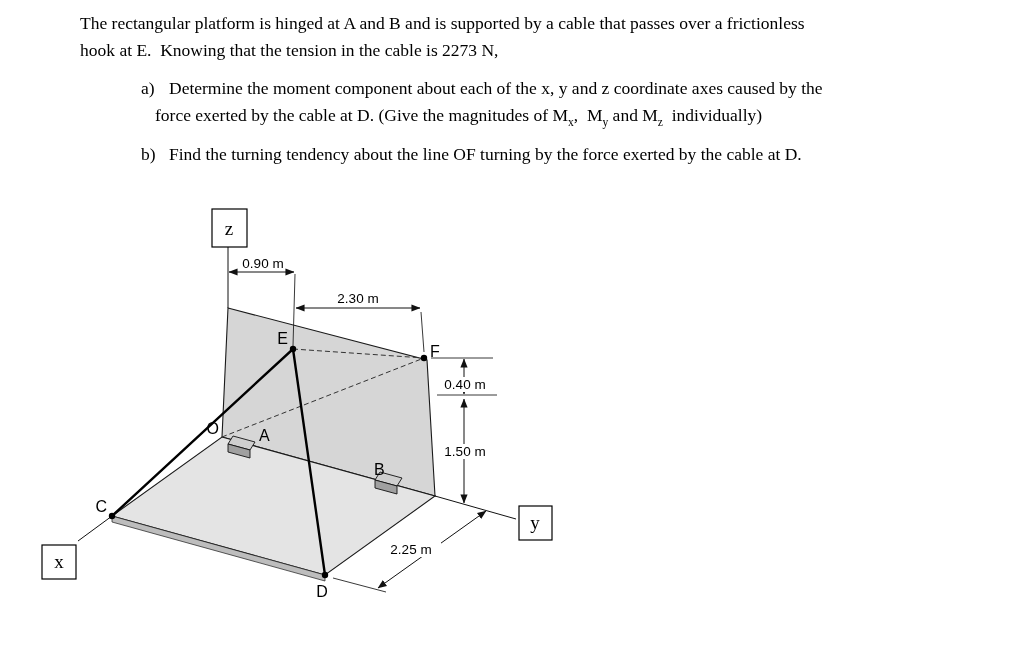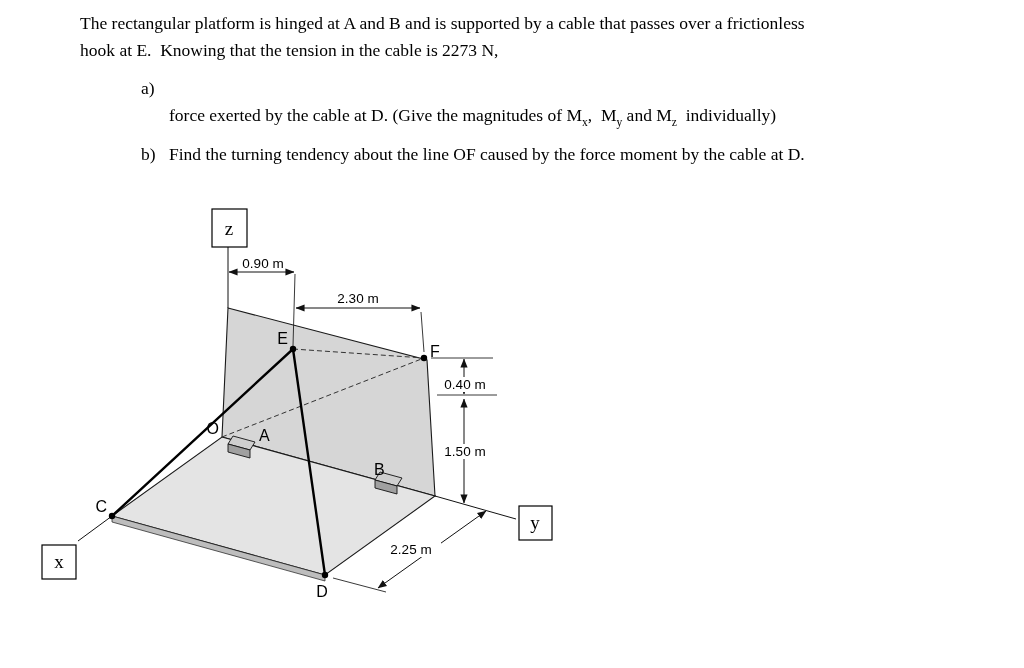--- a/index.html
+++ b/index.html
@@ -15,24 +15,25 @@
 </style>
 </head>
 <body>
 
 <div class="page">
 
   <div class="t-line" style="left:80px;top:13px;">The rectangular platform is hinged at A and B and is supported by a cable that passes over a frictionless</div>
   <div class="t-line" style="left:80px;top:40px;">hook at E.  Knowing that the tension in the cable is 2273 N,</div>
 
   <div class="t-line" style="left:141px;top:78px;">a)</div>
-  <div class="t-line" style="left:169px;top:105px;"><span>force exerted by the cable at D. (Give the magnitudes of M</span><sub>x</sub><span>,  M</span><sub>y</sub><span> and M</span><sub>z</sub><span>  individually)</span></div>
+  <div class="t-line" style="left:169px;top:78px;">Determine the moment component about each of the x, y and z coordinate axes caused by the</div>
+  <div class="t-line" style="left:155px;top:105px;"><span>force exerted by the cable at D. (Give the magnitudes of M</span><sub>x</sub><span>,  M</span><sub>y</sub><span> and M</span><sub>z</sub><span>  individually)</span></div>
 
   <div class="t-line" style="left:141px;top:144px;">b)</div>
-  <div class="t-line" style="left:169px;top:144px;">Find the turning tendency about the line OF caused by the force moment by the cable at D.</div>
+  <div class="t-line" style="left:169px;top:144px;">Find the turning tendency about the line OF turning by the force exerted by the cable at D.</div>
 
   <svg width="1024" height="668" viewBox="0 0 1024 668">
     <defs>
       <marker id="arrow" viewBox="0 0 10 10" refX="9.5" refY="5" markerWidth="9" markerHeight="9" markerUnits="userSpaceOnUse" orient="auto-start-reverse">
         <path d="M0,1 L10,5 L0,9 Z" fill="#111"></path>
       </marker>
     </defs>
 
     <polygon points="228,308 427,360 435,496 222,437" stroke="#1a1a1a" stroke-width="1.1" fill="#d6d6d6"></polygon>
 

